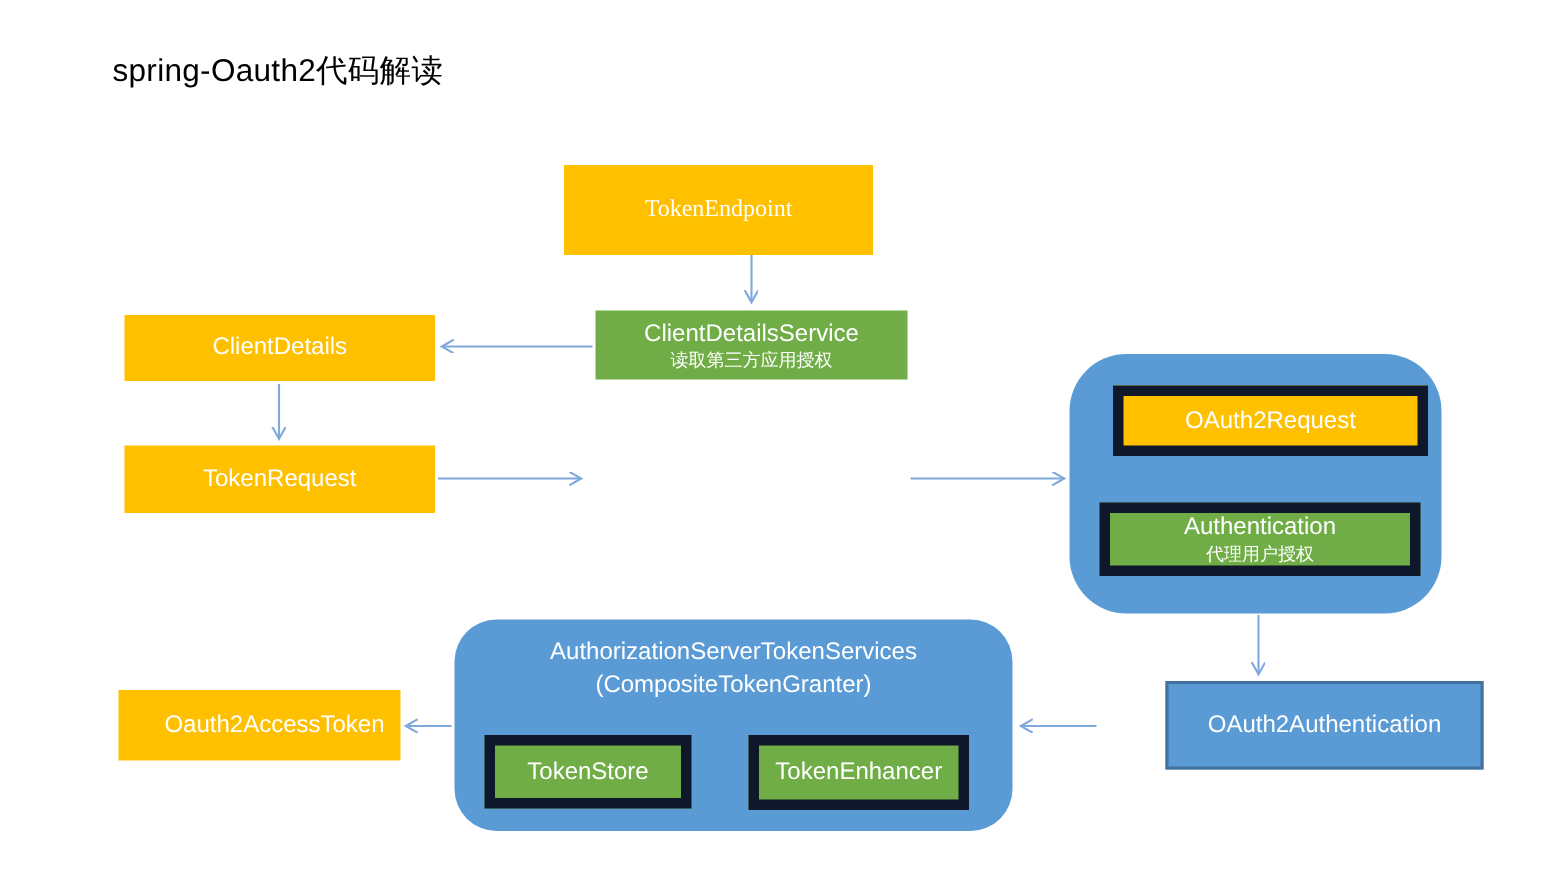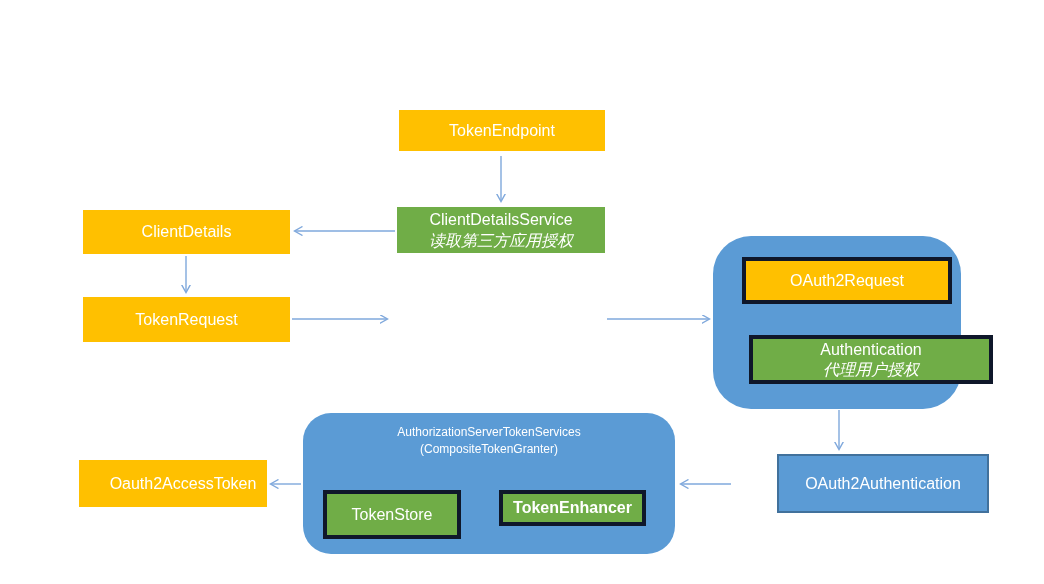--- a/index.html
+++ b/index.html
@@ -35,67 +35,68 @@
     position: absolute;
     display: flex;
     flex-direction: column;
     align-items: center;
     justify-content: center;
     color: var(--box-text);
     text-align: center;
     line-height: 1.2;
   }
   .node .label { font-size: 16px; }
-  .node .sublabel { font-size: 16px; margin-top: 1px; font-style: italic; }
+  .node .sublabel { font-size: 12px; margin-top: 1px; }
   .orange { background: var(--box-orange); }
   .green  { background: var(--box-green); }
   .blue   { background: var(--box-blue); }
-  .inner  { border: 4px solid #0f172a; }
+  .inner  { border: 7px solid #0f172a; }
   .container {
     position: absolute;
     background: var(--box-blue);
   }
   .container .container-title {
     position: absolute;
     left: 0; right: 0;
     text-align: center;
     color: var(--box-text);
-    font-size: 12px;
+    font-size: 16px;
     line-height: 1.4;
   }
-  #token-endpoint          { left: 399px; top: 110px; width: 206px; height: 41px; }
+  #token-endpoint          { left: 376px; top: 110px; width: 206px; height: 60px; font-family: Liberation Serif, serif; }
   #client-details-service  { left: 397px; top: 207px; width: 208px; height: 46px; }
   #client-details          { left: 83px;  top: 210px; width: 207px; height: 44px; }
   #token-request           { left: 83px;  top: 297px; width: 207px; height: 45px; }
   #token-granter           { left: 391px; top: 296px; width: 214px; height: 47px; }
   #request-group           { left: 713px; top: 236px; width: 248px; height: 173px; border-radius: 38px; }
   #oauth2-request          { left: 29px;  top: 21px;  width: 210px; height: 47px; }
-  #authentication          { left: 36px;  top: 99px;  width: 244px; height: 49px; }
+  #authentication          { left: 20px;  top: 99px;  width: 214px; height: 49px; }
   #oauth2-authentication   { left: 733px; top: 454px; width: 212px; height: 59px;
                              border: 2px solid var(--blue-box-border); margin-left: 44px; }
   #token-services-group    { left: 303px; top: 413px; width: 372px; height: 141px; border-radius: 28px; }
   #token-services-group .container-title { top: 11px; }
   #token-store             { left: 20px;  top: 77px;  width: 138px; height: 49px; align-items: center; }
-  #token-enhancer          { left: 196px; top: 77px;  width: 147px; height: 36px; font-weight: bold; }
+  #token-enhancer          { left: 196px; top: 77px;  width: 147px; height: 50px; }
   #oauth2-access-token     { left: 79px;  top: 460px; width: 188px; height: 47px; padding-left: 20px; }
   .edges {
     position: absolute;
     left: 0; top: 0;
     width: 1044px;
     height: 584px;
     pointer-events: none;
   }
   .edge { stroke: var(--arrow); stroke-width: 1.4; fill: none; }
   .edge-head { stroke: var(--arrow); stroke-width: 1.4; fill: none; }
 </style>
 </head>
 <body>
 
 <div class="canvas">
 
+  <div class="title">spring-Oauth2代码解读</div>
 
   <svg class="edges" viewBox="0 0 1044 584" xmlns="http://www.w3.org/2000/svg">
     <defs>
       <marker id="ah" markerWidth="10" markerHeight="10" refX="7.5" refY="4.5" orient="auto" markerUnits="userSpaceOnUse">
         <path class="edge-head" d="M0,0 L8,4.5 L0,9"></path>
       </marker>
     </defs>
     <line class="edge" x1="501" y1="156" x2="501" y2="201" marker-end="url(#ah)"></line>
     <line class="edge" x1="395" y1="231" x2="295" y2="231" marker-end="url(#ah)"></line>
     <line class="edge" x1="186" y1="256" x2="186" y2="292" marker-end="url(#ah)"></line>

